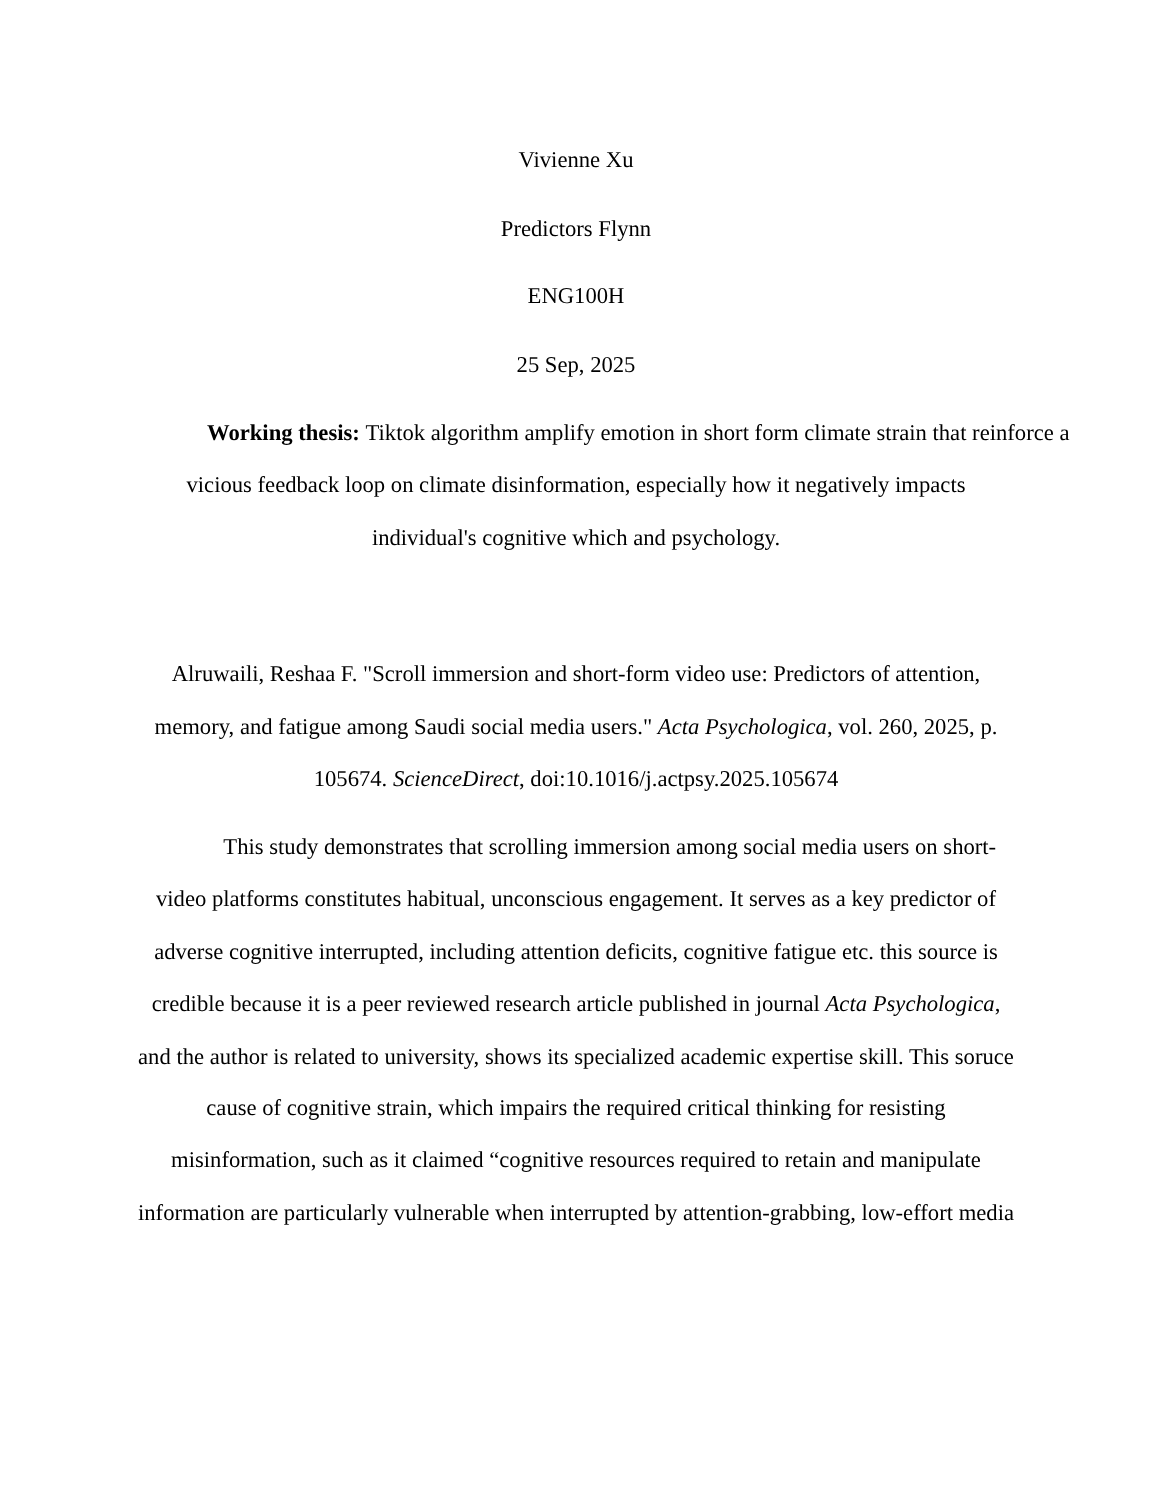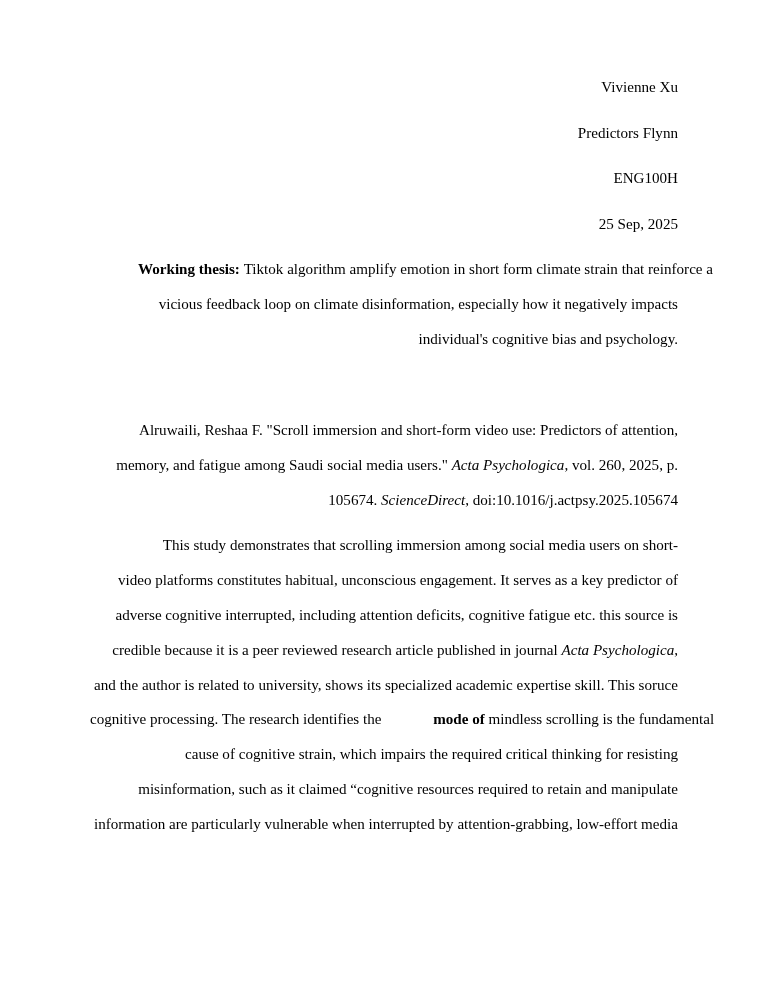--- a/index.html
+++ b/index.html
@@ -9,27 +9,27 @@
   }
   body {
     width: 768px;
     height: 994px;
     overflow: hidden;
   }
   .page {
     box-sizing: border-box;
     width: 768px;
     height: 994px;
-    padding: 70px 90px 0 90px;
+    padding: 90px 90px 0 90px;
     background: #ffffff;
     color: #000000;
     font-family: "Liberation Serif", "DejaVu Serif", serif;
     font-size: 15.1px;
     line-height: 34.8px;
-    text-align: right;
+    text-align: center;
   }
   .para {
     margin: 0 0 10.8px 0;
   }
   .line {
     white-space: nowrap;
     min-height: 34.8px;
   }
   .line.indent {
     padding-left: 45px;
@@ -50,35 +50,34 @@
       </div>
       <div class="para">
         <div class="line"><span>ENG100H</span></div>
       </div>
       <div class="para">
         <div class="line"><span>25 Sep, 2025</span></div>
       </div>
       <div class="para">
         <div class="line"><span class="b">Working thesis: </span><span>Tiktok algorithm amplify emotion in short form climate strain that reinforce a</span></div>
         <div class="line"><span>vicious feedback loop on climate disinformation, especially how it negatively impacts</span></div>
-        <div class="line"><span>individual's cognitive bias and psychology.</span></div>
+        <div class="line"><span>individual's cognitive which and psychology.</span></div>
       </div>
       <div class="para">
         <div class="line">&nbsp;</div>
       </div>
       <div class="para">
         <div class="line"><span>Alruwaili, Reshaa F. "Scroll immersion and short-form video use: Predictors of attention,</span></div>
         <div class="line"><span>memory, and fatigue among Saudi social media users." </span><span class="i">Acta Psychologica</span><span>, vol. 260, 2025, p.</span></div>
         <div class="line"><span>105674. </span><span class="i">ScienceDirect</span><span>, doi:10.1016/j.actpsy.2025.105674</span></div>
       </div>
       <div class="para">
         <div class="line indent"><span>This study demonstrates that scrolling immersion among social media users on short-</span></div>
         <div class="line"><span>video platforms constitutes habitual, unconscious engagement. It serves as a key predictor of</span></div>
         <div class="line"><span>adverse cognitive interrupted, including attention deficits, cognitive fatigue etc. this source is</span></div>
         <div class="line"><span>credible because it is a peer reviewed research article published in journal </span><span class="i">Acta Psychologica</span><span>,</span></div>
         <div class="line"><span>and the author is related to university, shows its specialized academic expertise skill. This soruce</span></div>
-        <div class="line"><span>cognitive processing. The research identifies the </span><span class="b">mode of</span><span> mindless scrolling is the fundamental</span></div>
         <div class="line"><span>cause of cognitive strain, which impairs the required critical thinking for resisting</span></div>
         <div class="line"><span>misinformation, such as it claimed “cognitive resources required to retain and manipulate</span></div>
         <div class="line"><span>information are particularly vulnerable when interrupted by attention-grabbing, low-effort media</span></div>
       </div>
     </div>
 </div>
 
 </body></html>

